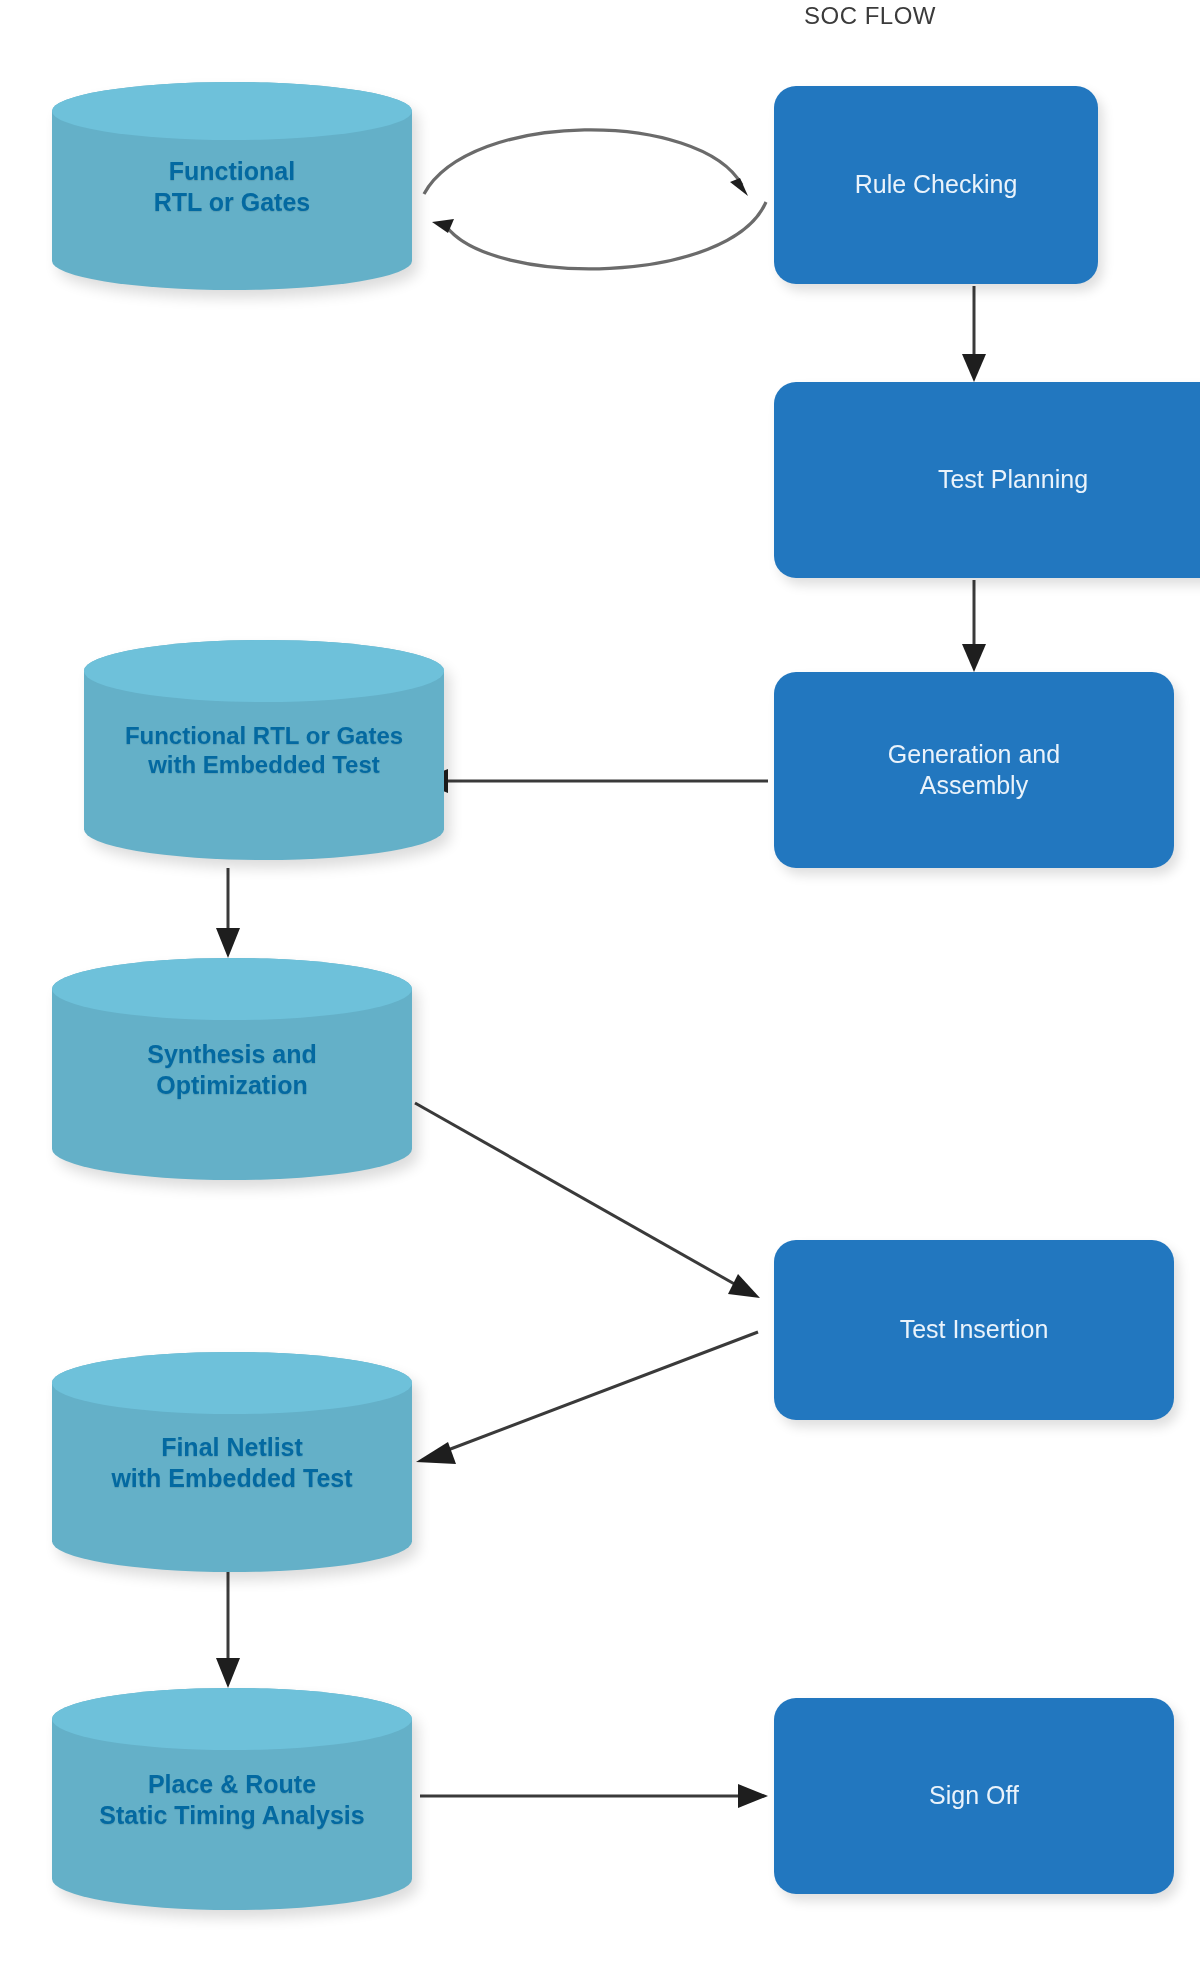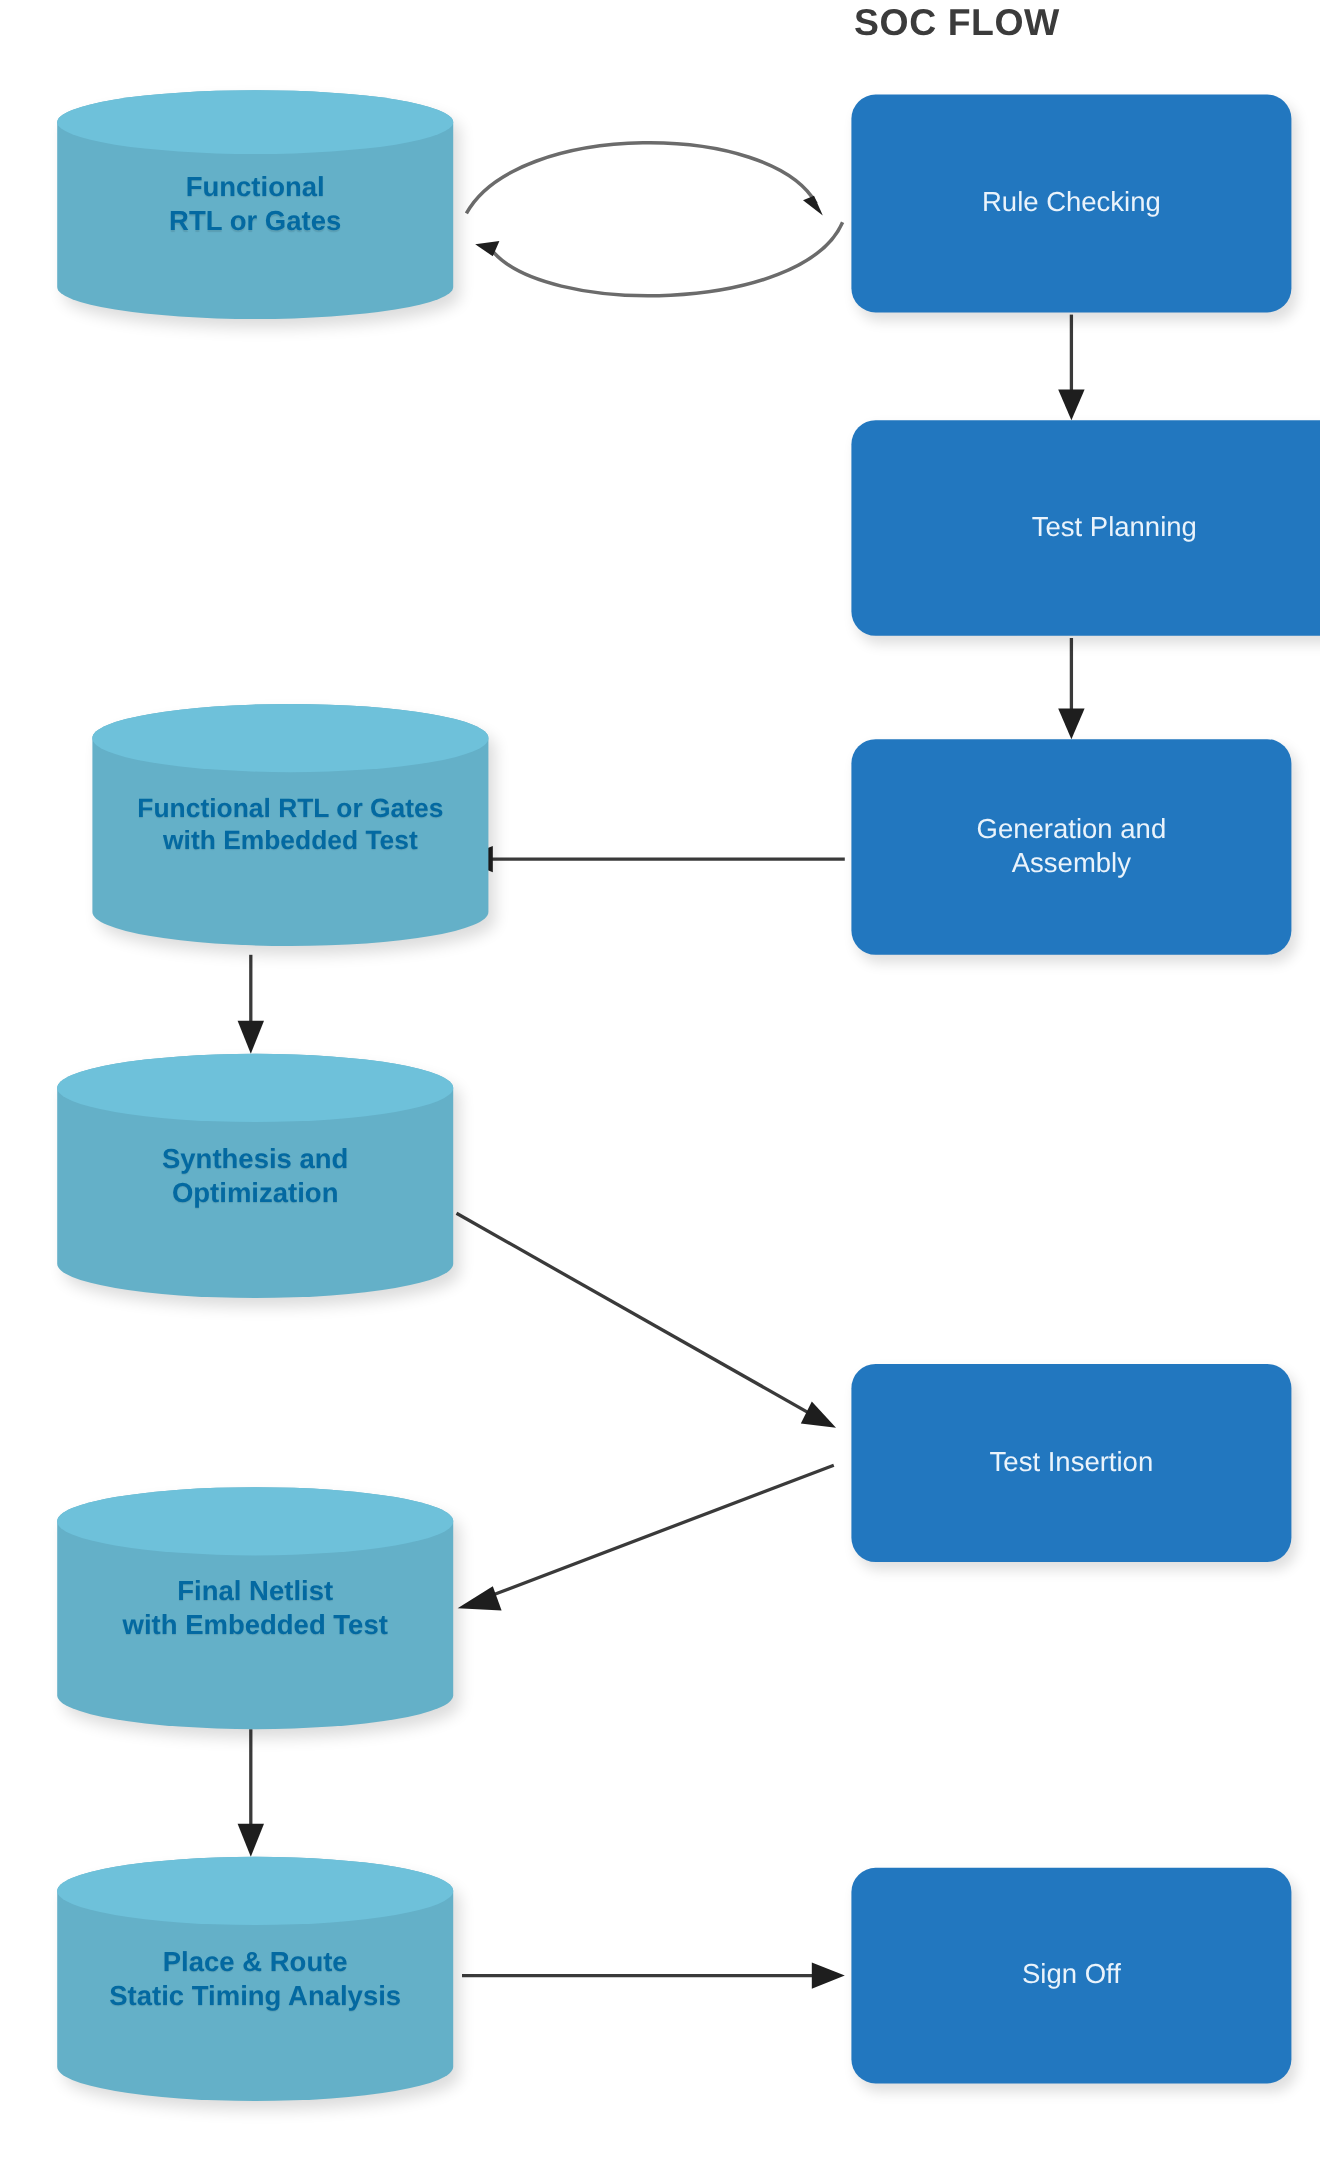--- a/index.html
+++ b/index.html
@@ -16,22 +16,22 @@
     height: 1983px;
     background: #ffffff;
     overflow: hidden;
   }
   #diagram-title {
     position: absolute;
     left: 640px;
     top: 2px;
     width: 460px;
     text-align: center;
-    font-size: 34px;
-    font-weight: bold;
+    font-size: 24px;
+    font-weight: normal;
     color: #3b3b3b;
     letter-spacing: 0.5px;
     font-family: "Liberation Sans", sans-serif;
   }
 
   
   .cyl {
     position: absolute;
     box-sizing: border-box;
   }
@@ -216,21 +216,21 @@
 
   <div class="cyl" style="left:52px; top:1688px; width:360px; height:222px;">
     <div class="cyl-body"></div>
     <div class="cyl-top"></div>
     <div class="cyl-label">
       <div>Place &amp; Route</div>
       <div>Static Timing Analysis</div>
     </div>
   </div>
 
-  <div class="proc" style="left:774px; top:86px; width:400px; height:198px;">
+  <div class="proc" style="left:774px; top:86px; width:324px; height:198px;">
     <div class="proc-label">Rule Checking</div>
   </div>
 
   <div class="proc" style="left:774px; top:382px; width:478px; height:196px;">
     <div class="proc-label">Test Planning</div>
   </div>
 
   <div class="proc" style="left:774px; top:672px; width:400px; height:196px;">
     <div class="proc-label">
       <div>Generation and</div>

